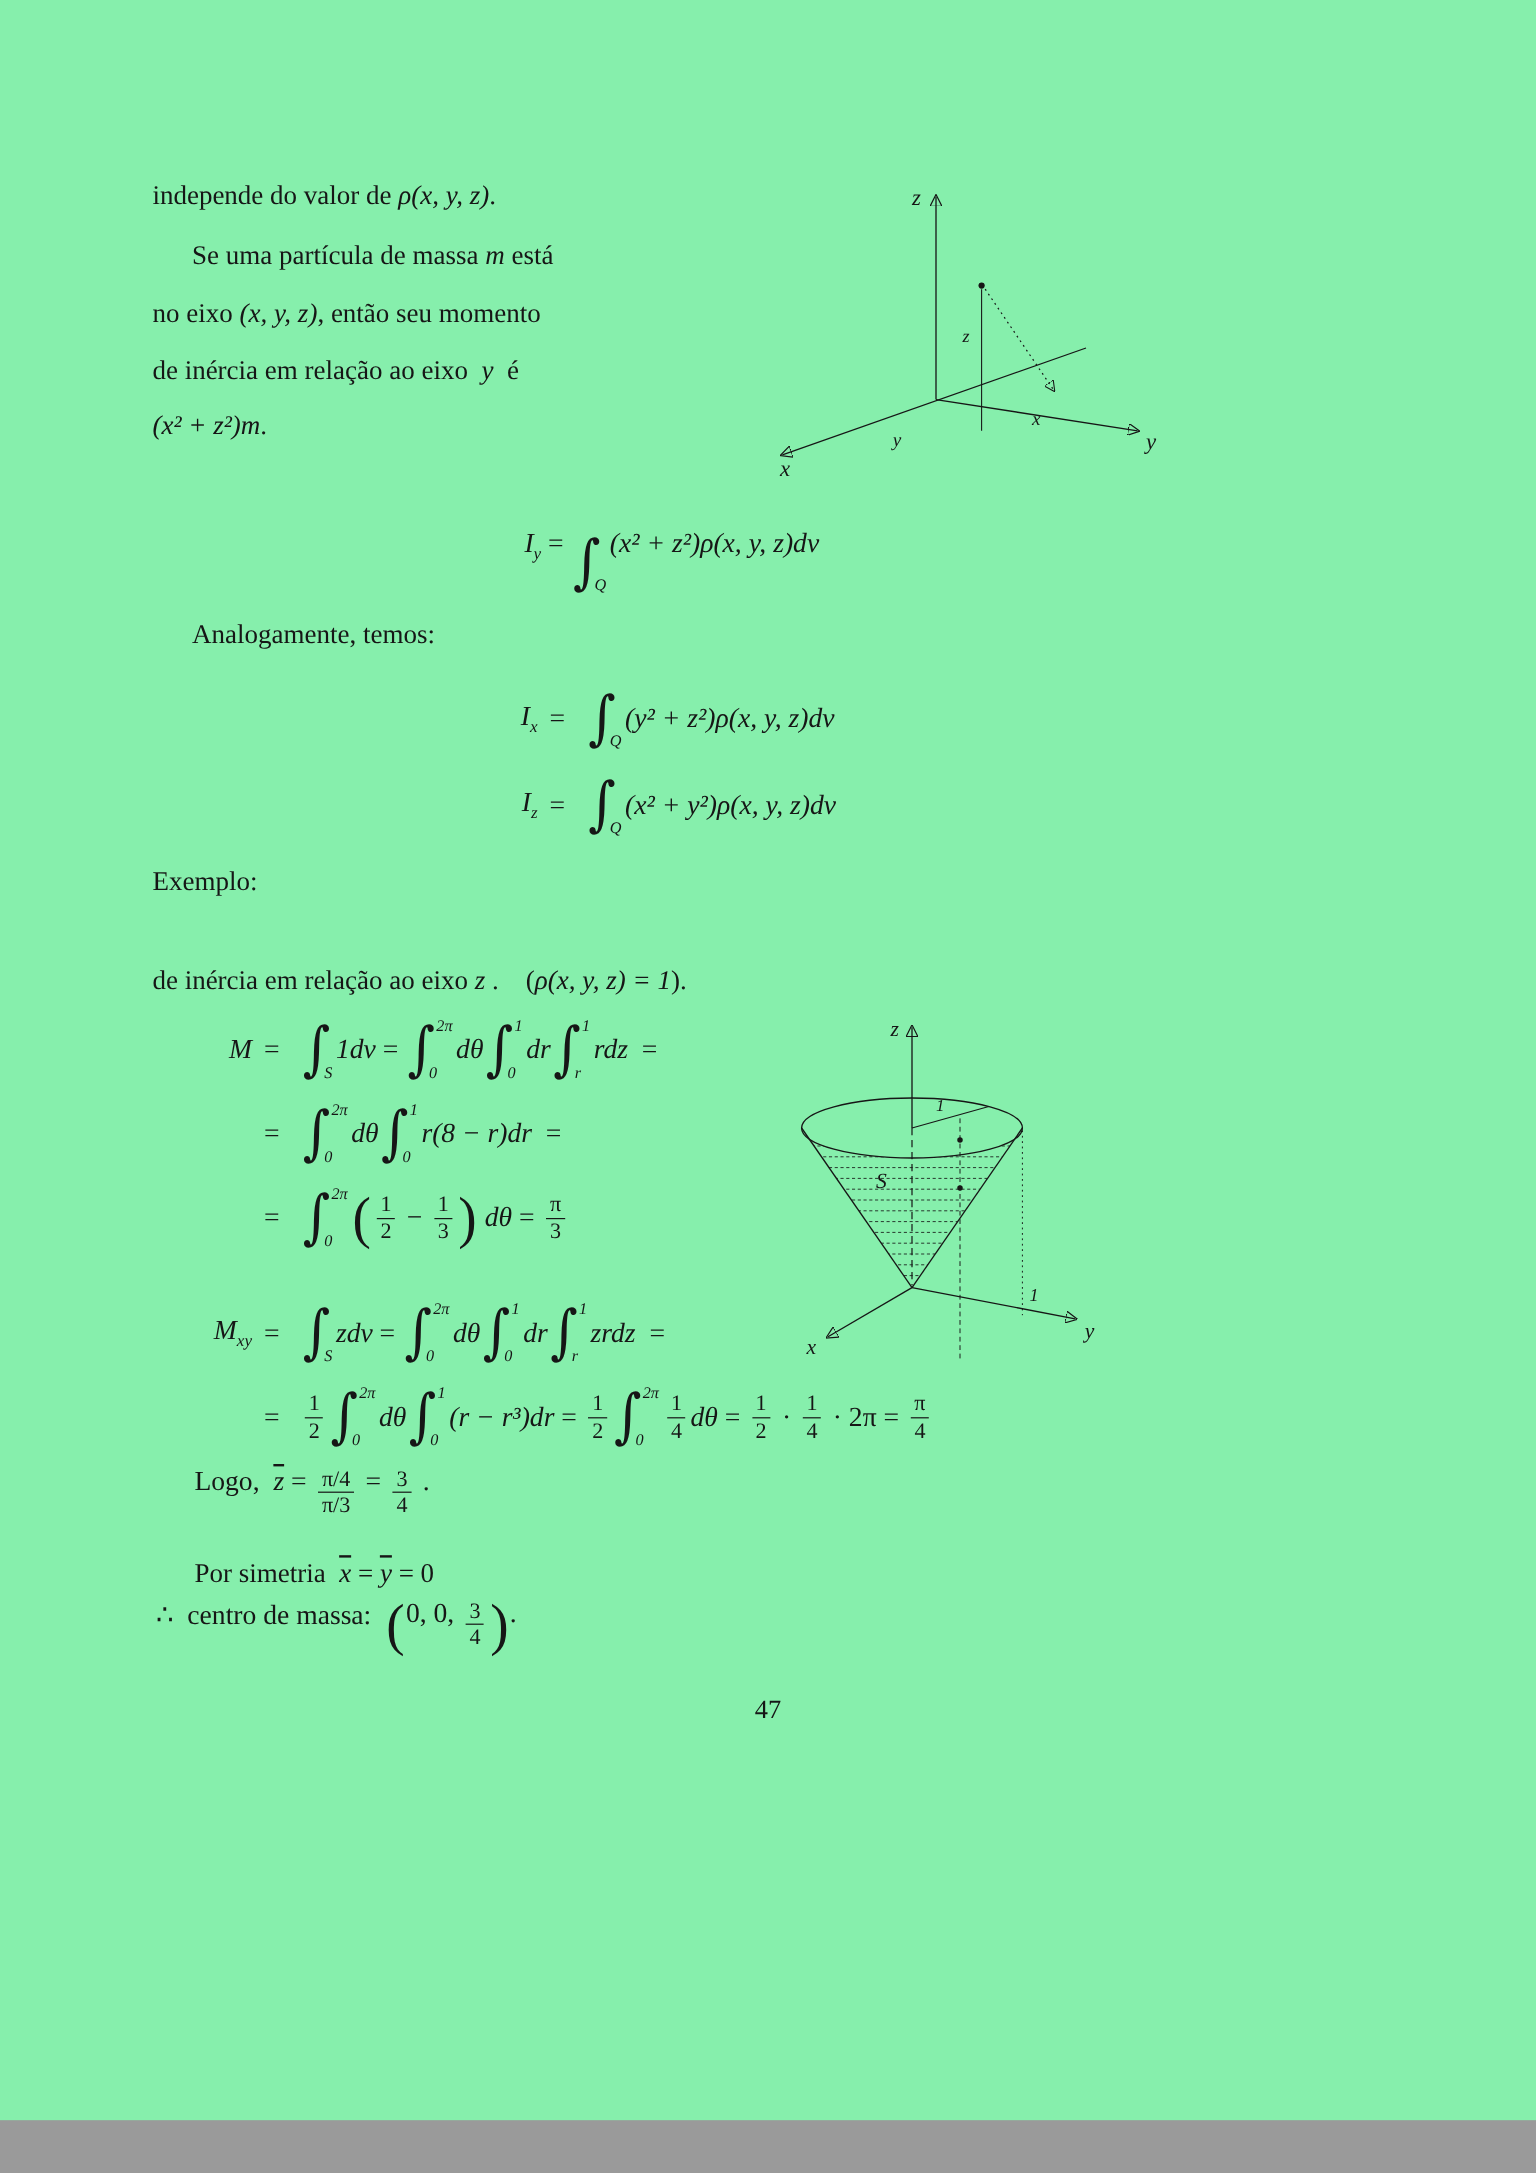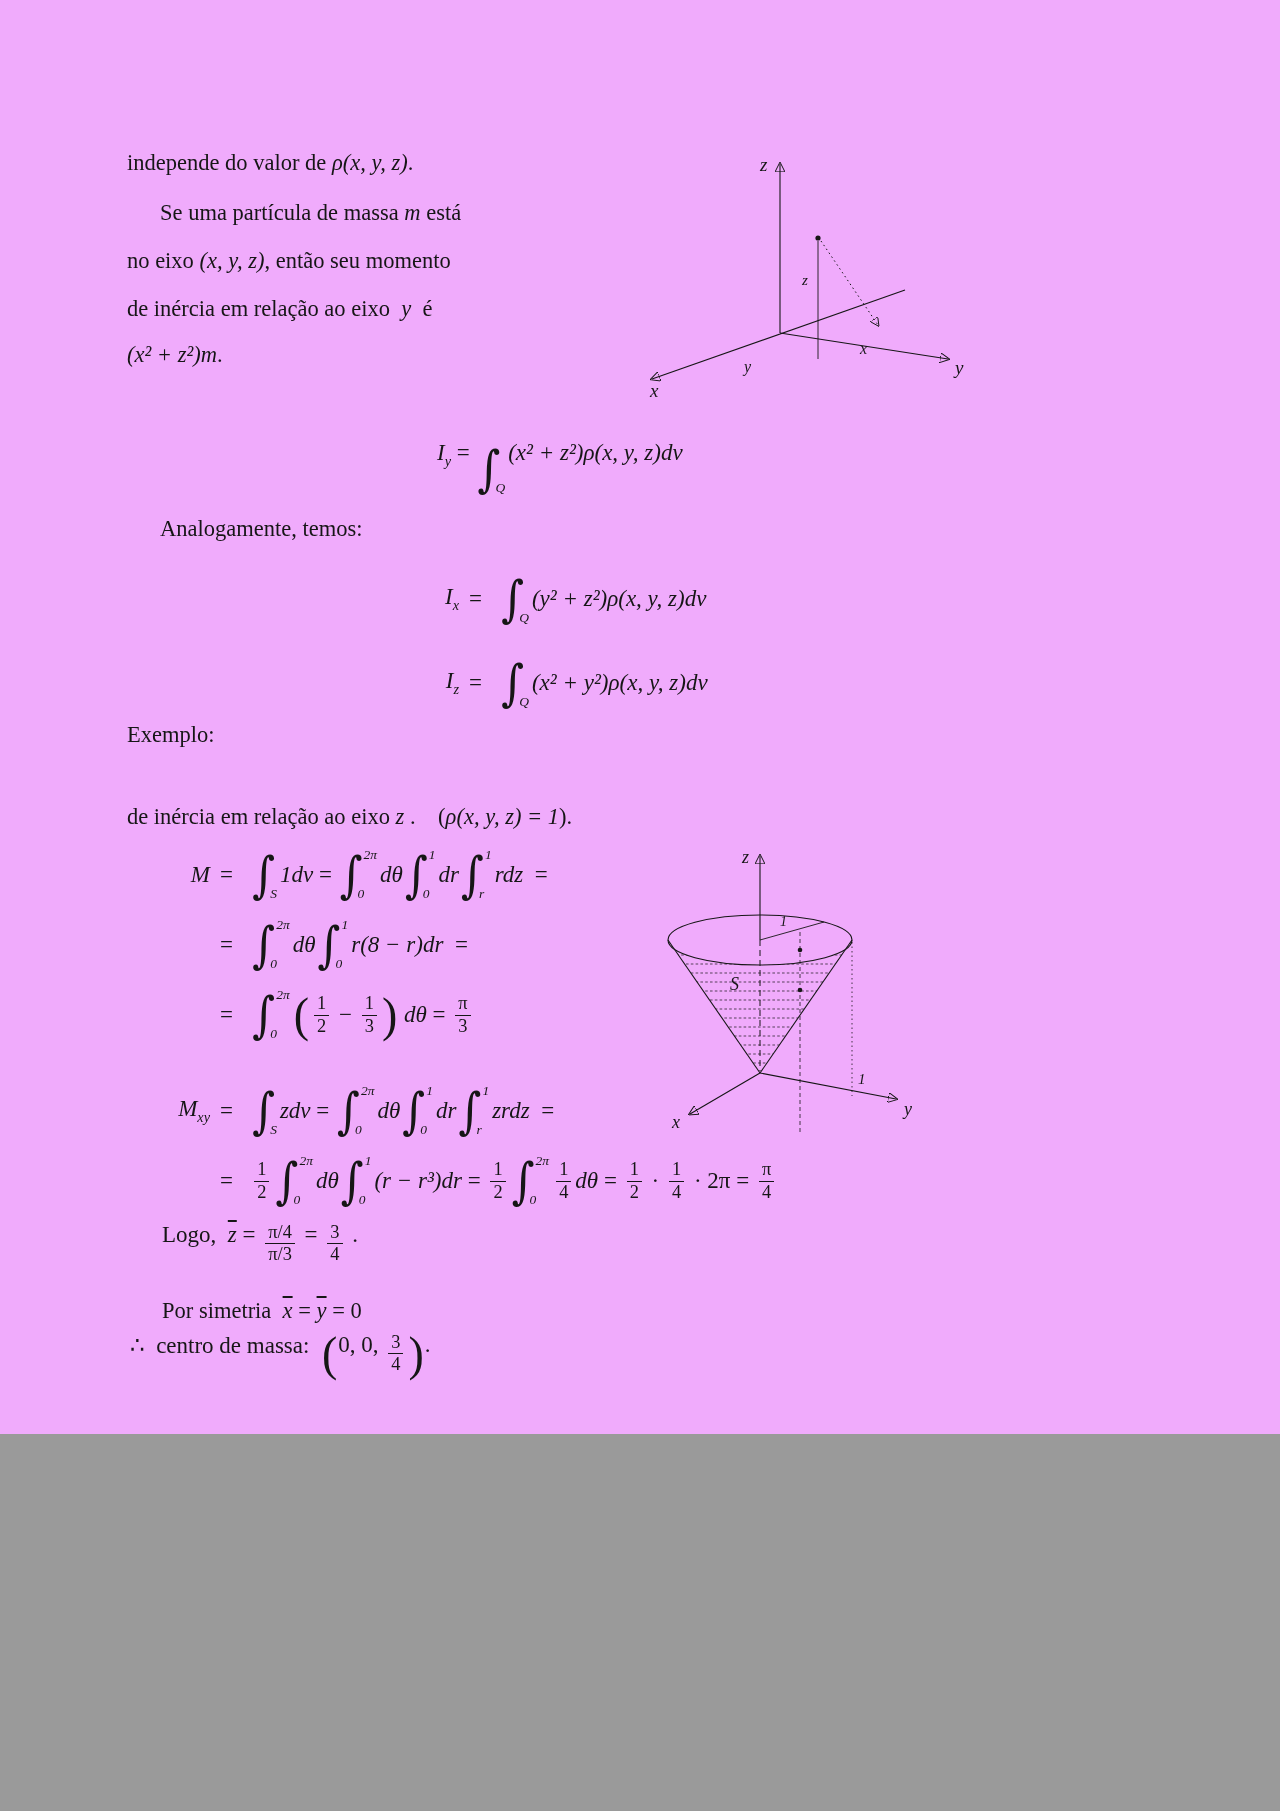--- a/index.html
+++ b/index.html
@@ -1,16 +1,16 @@
 <!DOCTYPE html>
 <html><head>
 <meta charset="utf-8">
 <style>
   html,body{margin:0;padding:0;background:#9a9a9a;}
-  .page{position:relative;width:1280px;height:1434px;background:#f0abfc;margin:0 auto;
+  .page{position:relative;width:1280px;height:1767px;background:#86efac;margin:0 auto;
         font-family:"Liberation Serif","DejaVu Serif",serif;color:#161616;overflow:hidden;}
   .line{position:absolute;font-size:22.5px;display:flex;align-items:baseline;}
   .eq{position:absolute;display:flex;font-size:23px;}
   .eqcol{position:absolute;display:flex;flex-direction:column;}
   .eqrow{display:flex;align-items:center;font-size:23px;min-height:58px;}
   .lhs{display:flex;justify-content:flex-end;align-items:center;}
   .mlhs{width:82px;}
   .ilhs{width:34px;}
   .rhs{display:flex;align-items:center;margin-left:10px;}
   .rm{font-style:normal;white-space:pre;}
@@ -97,21 +97,21 @@
           <span class="ilo">Q</span>
         </span>
       </span>
       <span class="it">(x² + z²)ρ(x, y, z)dv</span>
     </div>
 
   <div class="line" style="left:160px;top:516px">
       <span class="rm">Analogamente, temos:</span>
     </div>
 
-  <div class="eqcol" style="left:425px;top:570px;gap:26px">
+  <div class="eqcol" style="left:414px;top:570px;gap:14px">
     <div class="eqrow">
       <span class="lhs ilhs">
           <span class="it">I<sub>x</sub></span>
         </span>
       <span class="rhs">
           <span class="rm">=   </span>
           <span class="int">
             <span class="isign">∫</span>
             <span class="ilims">
               <span class="iup"></span>
@@ -425,14 +425,15 @@
       <span class="big">(</span>
       <span class="rm">0, 0, </span>
       <span class="frac">
         <span class="fn">3</span>
         <span class="fd">4</span>
       </span>
       <span class="big">)</span>
       <span class="rm">.</span>
     </div>
 
+  <div class="pagenum" style="top:1412px">47</div>
 
 </div>
 
 </body></html>

